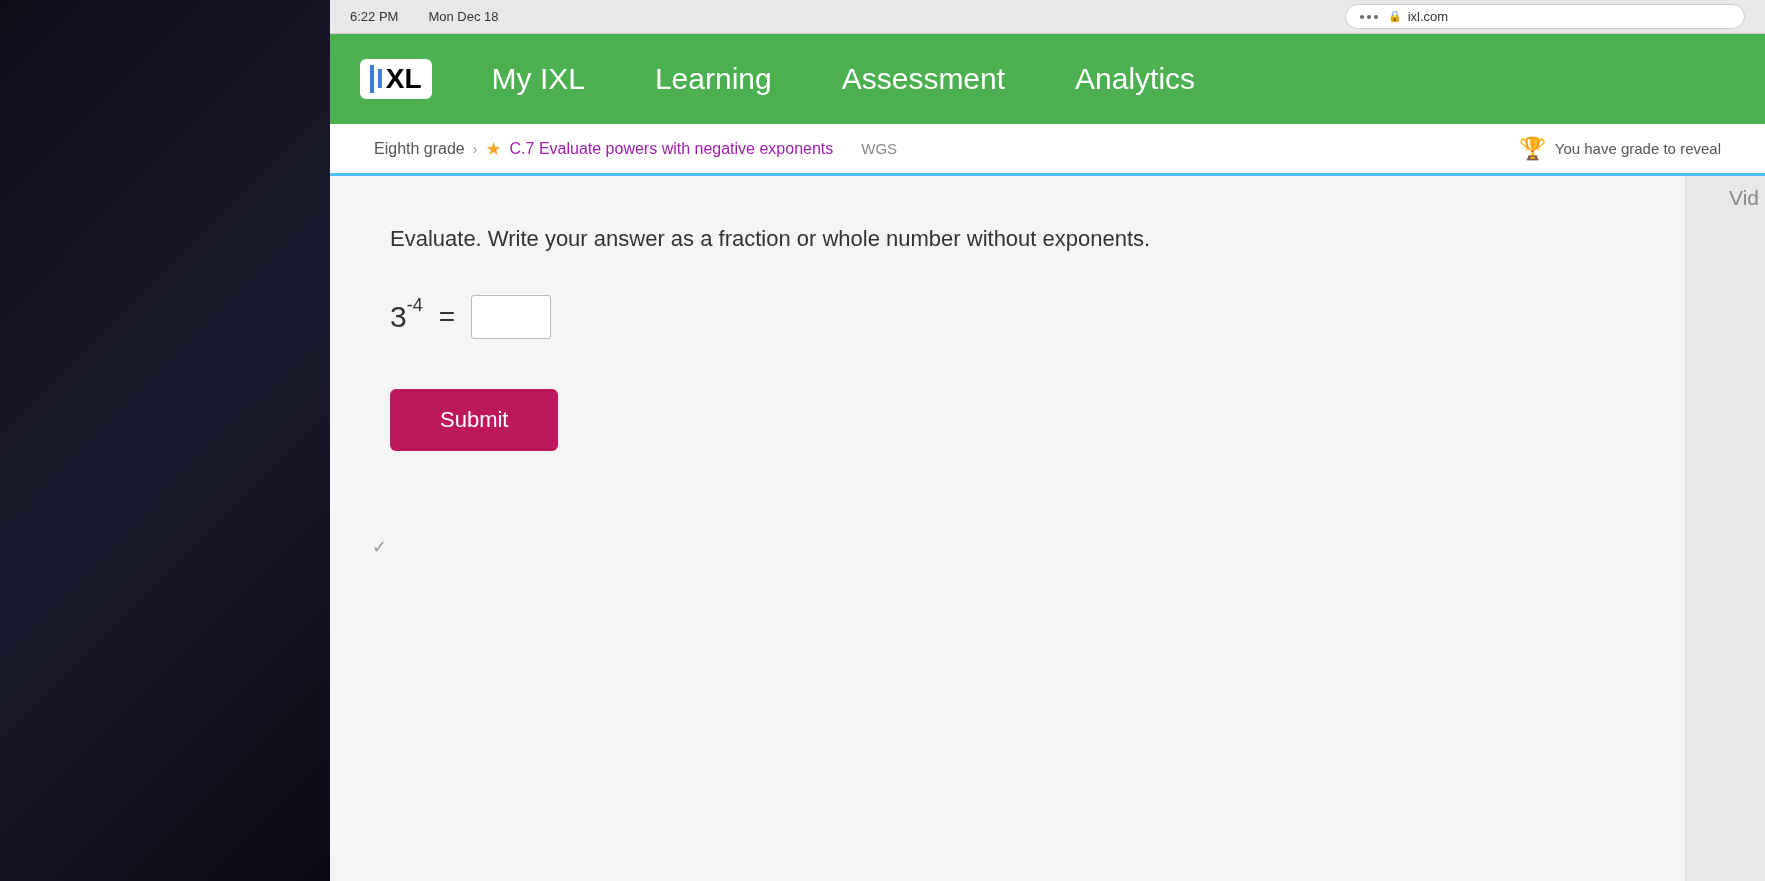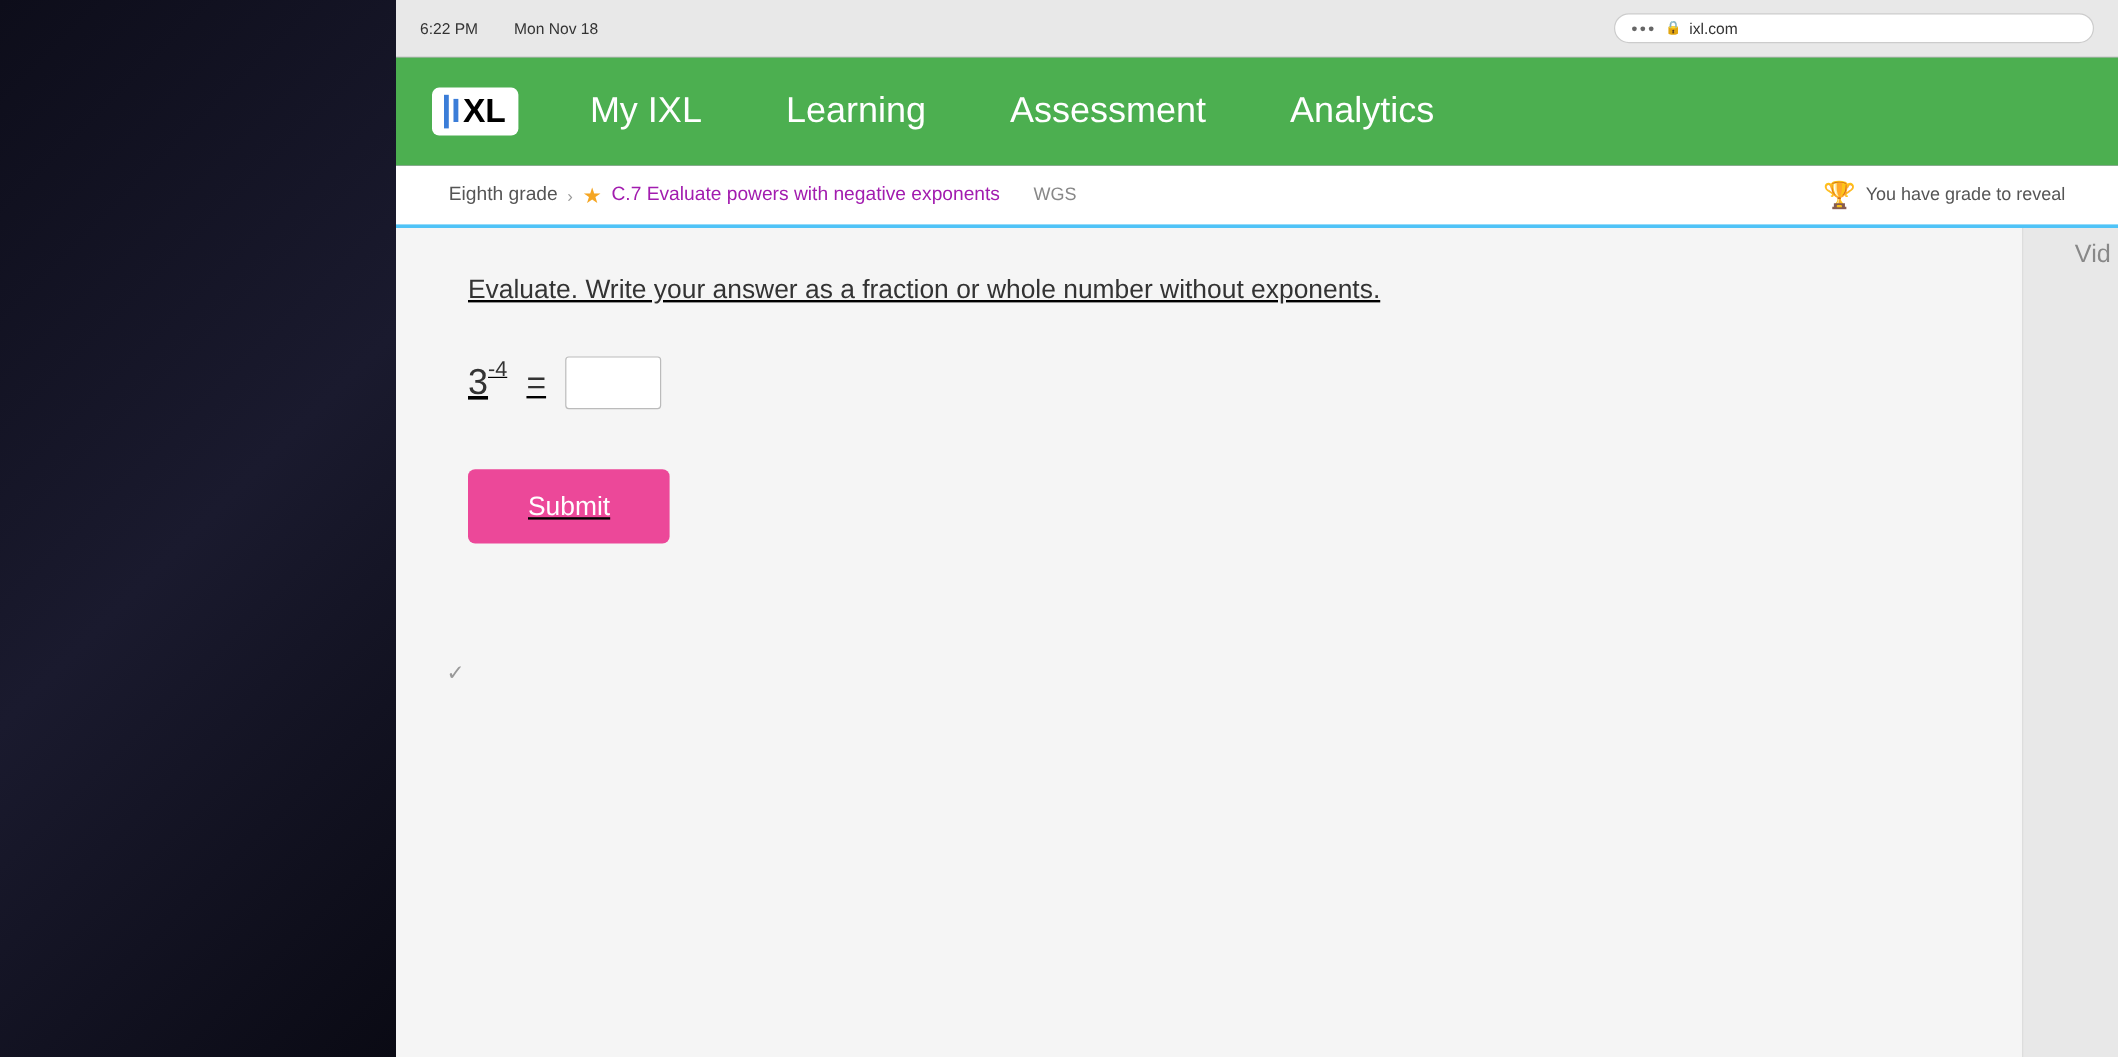--- a/index.html
+++ b/index.html
@@ -25,21 +25,21 @@
     .main-area {
       flex: 1;
       display: flex;
       flex-direction: column;
       height: 881px;
     }
 
     
     .system-bar {
       background: #e8e8e8;
-      height: 48px;
+      height: 34px;
       display: flex;
       align-items: center;
       padding: 0 20px;
       gap: 30px;
       border-bottom: 1px solid #ccc;
     }
 
     .system-time {
       font-size: 13px;
       color: #333;
@@ -194,23 +194,22 @@
     .content-area {
       background: #f0f0f0;
       flex: 1;
       display: flex;
       flex-direction: row;
     }
 
     .question-panel {
       background: #f5f5f5;
       flex: 1;
-      padding: 36px 60px;
+      padding: 48px 60px;
       position: relative;
-      text-decoration: underline;
     }
 
     .side-panel {
       width: 80px;
       background: #e8e8e8;
       border-left: 1px solid #ddd;
       display: flex;
       align-items: flex-start;
       justify-content: flex-end;
       padding: 10px 6px;
@@ -268,21 +267,21 @@
       height: 44px;
       border: 1.5px solid #bbb;
       border-radius: 3px;
       font-size: 20px;
       padding: 0 8px;
       outline: none;
       background: white;
     }
 
     .submit-btn {
-      background: #ec4899;
+      background: #be185d;
       color: white;
       border: none;
       border-radius: 6px;
       padding: 18px 50px;
       font-size: 22px;
       font-weight: 500;
       cursor: pointer;
       display: block;
     }
 
@@ -296,21 +295,21 @@
   </style>
 </head>
 <body>
 
 <div class="left-panel"></div>
 
 <div class="main-area">
 
   <div class="system-bar">
     <span class="system-time">6:22 PM</span>
-    <span class="system-date">Mon Nov 18</span>
+    <span class="system-date">Mon Dec 18</span>
     <div class="url-bar">
       <div class="url-bar-dots">
         <span></span>
           <span></span>
           <span></span>
       </div>
       <span class="lock-icon-wrap">🔒</span>
       <span class="url-text">ixl.com</span>
     </div>
   </div>

